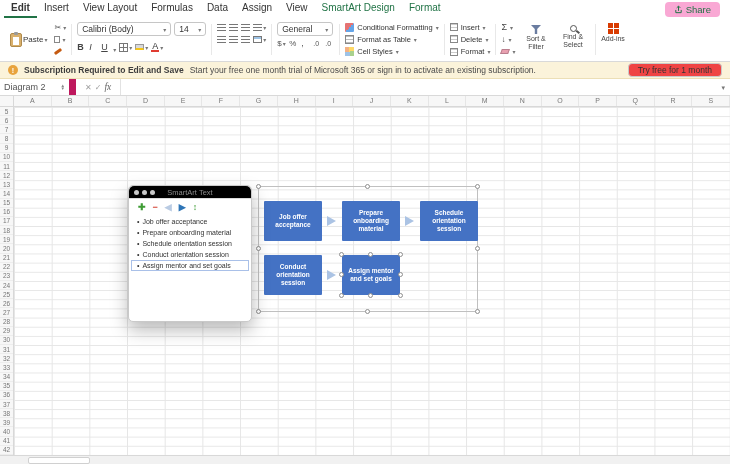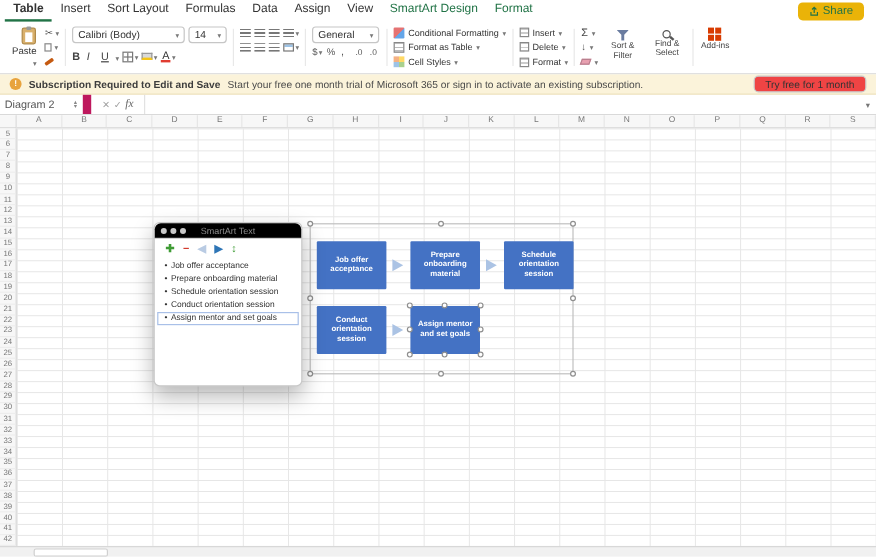--- a/index.html
+++ b/index.html
@@ -5,33 +5,33 @@
   :root{ --green:#217346; --box-blue:#4472c4; --banner-bg:#fbf3da; }
   *{box-sizing:border-box}
   html,body{margin:0;padding:0}
   body{width:730px;height:464px;font-family:"Liberation Sans",sans-serif;background:#fff;overflow:hidden;position:relative;color:#333}
 
   
   .menubar{height:18px;display:flex;align-items:center;padding:0 4px;background:#fff}
   .tab{font-size:10px;color:#333;padding:0 7px;line-height:16px;height:18px;cursor:default}
   .tab.active{font-weight:bold;border-bottom:2px solid var(--green)}
   .tab.contextual{color:var(--green)}
-  .share-btn{margin-left:auto;margin-right:6px;display:flex;align-items:center;gap:3px;background:#eab308;color:var(--green);font-size:9.5px;padding:2px 9px;border-radius:4px}
+  .share-btn{margin-left:auto;margin-right:6px;display:flex;align-items:center;gap:3px;background:#f9a8d4;color:var(--green);font-size:9.5px;padding:2px 9px;border-radius:4px}
 
   
   .ribbon{height:44px;display:flex;align-items:stretch;border-bottom:1px solid #d9d9d9;padding:2px 3px;background:#fff}
   .grp{display:flex;flex-direction:column;gap:2px;padding:2px 4px;justify-content:flex-start}
   .vdiv{width:1px;background:#e8e8e8;margin:4px 1px}
   .rrow{display:flex;gap:3px;align-items:center}
   .sel{border:1px solid #c6c6c6;border-radius:3px;background:#fff;font-size:8.5px;color:#333;display:flex;align-items:center;justify-content:space-between;gap:3px;height:14px;padding:0 4px}
   .chev::after{content:'▾';font-size:6px;color:#777}
   .fmt-btn{font-size:9px;color:#444;min-width:9px;text-align:center;display:flex;align-items:center;gap:1px}
   .b{font-weight:bold}.i{font-style:italic}.u{text-decoration:underline}
   .grp.clip{flex-direction:row;gap:4px}
-  .paste-btn{display:flex;flex-direction:column;align-items:flex-end;justify-content:center;font-size:8px;color:#333;padding:0 3px;gap:1px}
+  .paste-btn{display:flex;flex-direction:row;align-items:center;justify-content:center;font-size:8px;color:#333;padding:0 3px;gap:1px}
   .ic-clipboard{width:12px;height:14px;background:#d9b06c;border:1px solid #b08a4a;border-radius:2px;position:relative}
   .ic-clipboard::before{content:'';position:absolute;left:2px;top:3px;right:2px;bottom:1px;background:#fff}
   .ic-clipboard::after{content:'';position:absolute;left:3px;top:-2px;width:4px;height:3px;background:#9a9a9a;border-radius:1px}
   .clip-col{display:flex;flex-direction:column;justify-content:space-around}
   .mini{font-size:8px;color:#555;display:flex;align-items:center;gap:2px;height:12px}
   .gi-scissors::before{content:'✂';font-size:8px;color:#555}
   .ic-copy{position:relative;width:6px;height:7px;border:1px solid #888;background:#fff}
   .ic-copy::before{content:'';position:absolute;left:-3px;top:-3px;width:6px;height:7px;border:1px solid #888;background:#fff;z-index:-1}
   .ic-brush{width:8px;height:3px;background:#c55a11;border-radius:1px;transform:rotate(-35deg)}
   .ic-lines{width:9px;height:7px;background:repeating-linear-gradient(to bottom,#777 0 1px,transparent 1px 3px)}
@@ -113,23 +113,23 @@
 
   
   .sheetbar{height:9px;background:#f1f1f1;border-top:1px solid #d8d8d8;position:relative}
   .sheet-tab{position:absolute;left:28px;top:1px;width:62px;height:7px;background:#fff;border:1px solid #d0d0d0;border-radius:2px}
 </style>
 </head>
 <body style="--green: #217346; --banner-bg: #fbf3da; --box-blue: #4472c4;">
 
 <header class="menubar">
   <nav id="menu-tabs" style="display:flex">
-      <span class="tab active">Table</span>
+      <span class="tab active">Edit</span>
       <span class="tab">Insert</span>
-      <span class="tab">Sort Layout</span>
+      <span class="tab">View Layout</span>
       <span class="tab">Formulas</span>
       <span class="tab">Data</span>
       <span class="tab">Assign</span>
       <span class="tab">View</span>
       <span class="tab contextual">SmartArt Design</span>
       <span class="tab contextual">Format</span>
     </nav>
   <div class="share-btn">
     <svg width="9" height="9" viewBox="0 0 10 10">
         <path d="M5 6.5V1.5 M3 3.2l2-2 2 2 M2 5.5v3h6v-3" stroke="currentColor" stroke-width="1.1" fill="none"></path>

